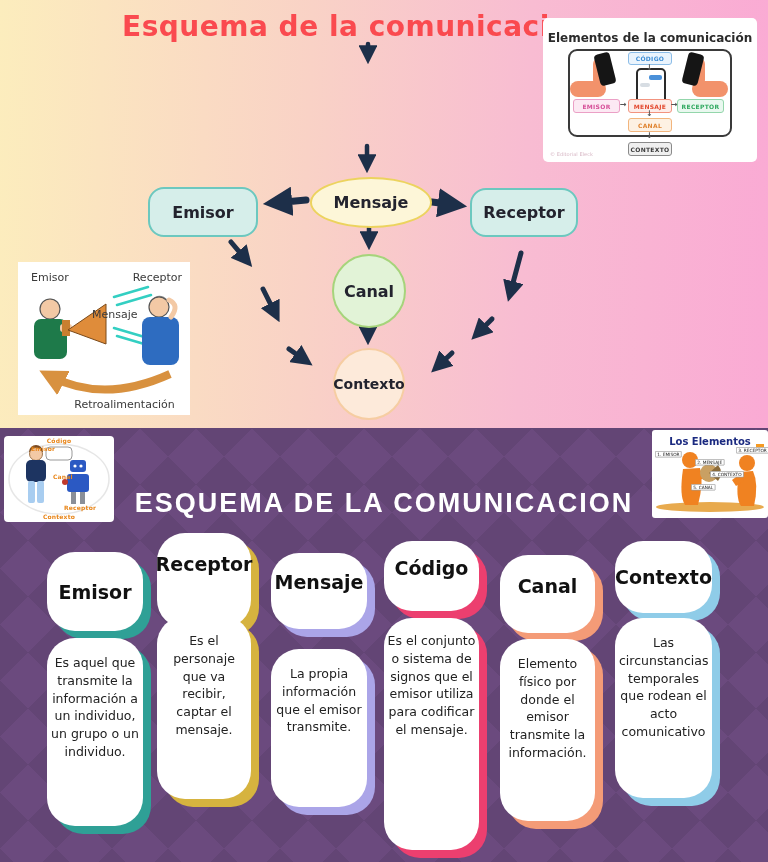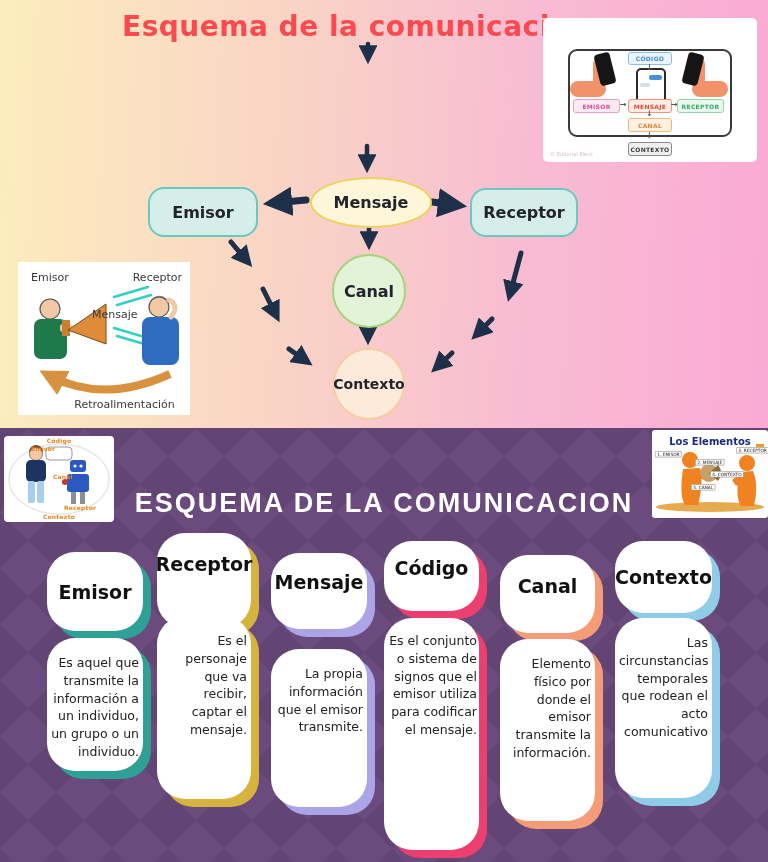--- a/index.html
+++ b/index.html
@@ -69,21 +69,21 @@
   .big-title{position:absolute;left:0;right:0;top:60px;text-align:center;
       font-family:"Liberation Sans", sans-serif;font-size:27px;font-weight:bold;
       color:#ffffff;letter-spacing:2px;}
 
   .col{position:absolute;width:96px;}
   .tcard,.bcard{position:absolute;left:0;right:0;background:#fff;border-radius:28px;
       box-shadow:8px 8px 0 0 var(--accent,#999);}
   .tcard{display:flex;justify-content:center;font-weight:bold;font-size:19px;color:#111;
       font-family:"DejaVu Sans", sans-serif;}
   .tcard span{white-space:nowrap;}
-  .bcard{font-size:12.5px;line-height:1.42;color:#222;text-align:right;
+  .bcard{font-size:12.5px;line-height:1.42;color:#222;text-align:center;
       padding:16px 4px;box-sizing:border-box;}
 
   
   .rc-card{position:absolute;left:4px;top:8px;width:110px;height:86px;background:#fff;border-radius:4px;}
   .rc-label{position:absolute;font-weight:bold;color:#e8861a;font-size:6px;letter-spacing:.2px;}
 
   
   .le-card{position:absolute;left:652px;top:2px;width:116px;height:88px;background:#fff;border-radius:3px;}
   .le-title{position:absolute;left:0;right:0;top:6px;text-align:center;font-size:10px;
       font-weight:bold;color:#1b2a80;}
@@ -122,20 +122,21 @@
       </g>
     </svg>
 
     <div class="node n-mensaje">Mensaje</div>
     <div class="node n-emisor">Emisor</div>
     <div class="node n-receptor">Receptor</div>
     <div class="node n-canal">Canal</div>
     <div class="node n-contexto">Contexto</div>
 
     <div class="ec-card">
+      <div class="ec-title">Elementos de la comunicación</div>
       <div class="ec-box"></div>
 
       <div class="ec-arm" style="left:27px;top:63px;width:36px;"></div>
       <div class="ec-armv" style="left:50px;top:40px;"></div>
       <div class="ec-phone" style="left:54px;top:35px;transform:rotate(-14deg);"></div>
       <div class="ec-arm" style="left:149px;top:63px;width:36px;"></div>
       <div class="ec-armv" style="left:149px;top:40px;"></div>
       <div class="ec-phone" style="left:142px;top:35px;transform:rotate(14deg);"></div>
       <div class="ec-cphone">
         <div class="ec-bub1"></div>
@@ -250,21 +251,21 @@
       <span class="le-chip" style="left:43px;top:29px;">2. MENSAJE</span>
       <span class="le-chip" style="left:84px;top:17px;">3. RECEPTOR</span>
       <span class="le-chip" style="left:58px;top:41px;">4. CONTEXTO</span>
       <span class="le-chip" style="left:39px;top:54px;">5. CANAL</span>
     </div>
 
     <div class="col" style="left:47px;">
       <div class="tcard" style="top: 124px; height: 79px; align-items: center; --accent: #2fa096;">
         <span>Emisor</span>
         </div>
-      <div class="bcard" style="top: 210px; height: 133px; --accent: #2fa096;">
+      <div class="bcard" style="top: 210px; height: 188px; --accent: #2fa096;">
         <span>Es aquel que transmite la información a un individuo, un grupo o un individuo.</span></div>
     </div>
 
     <div class="col" style="left:157px;width:94px;">
       <div class="tcard" style="top: 105px; height: 95px; align-items: flex-start; padding-top: 20px; box-sizing: border-box; --accent: #d6b33f;">
         <span>Receptor</span>
         </div>
       <div class="bcard" style="top: 188px; height: 183px; --accent: #d6b33f;">
         <span>Es el personaje que va recibir, captar el mensaje.</span></div>
     </div>

